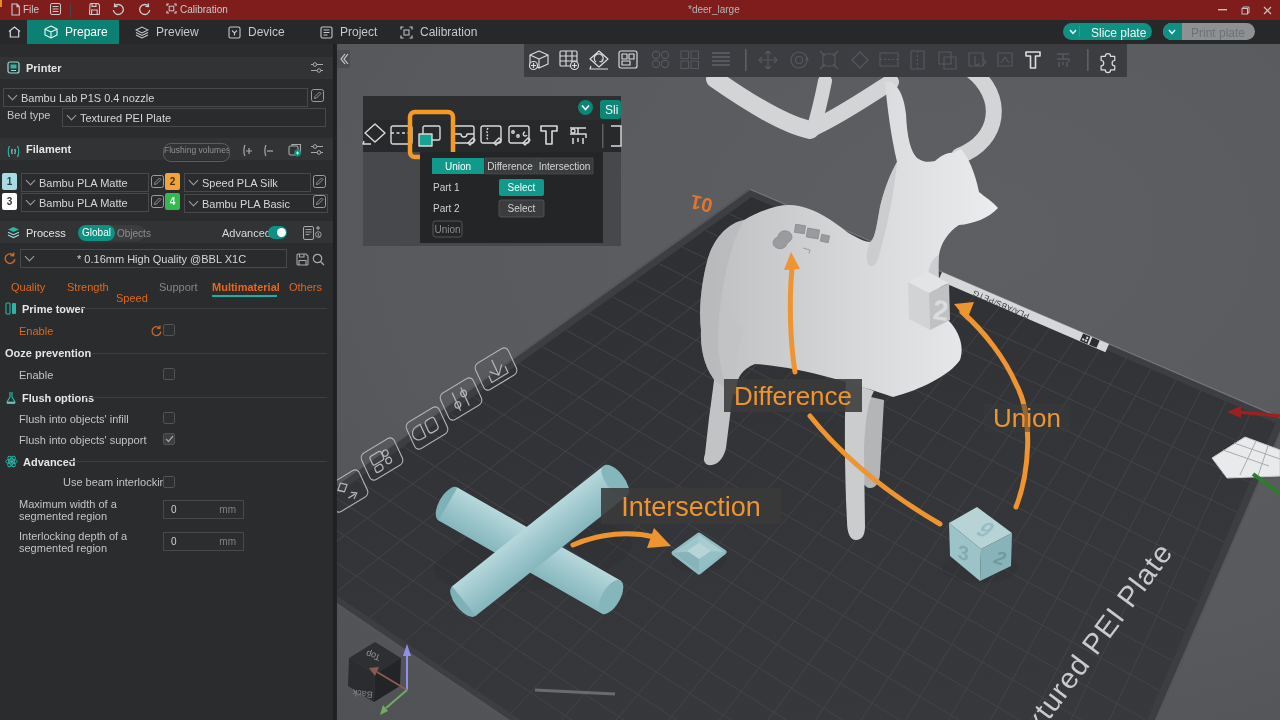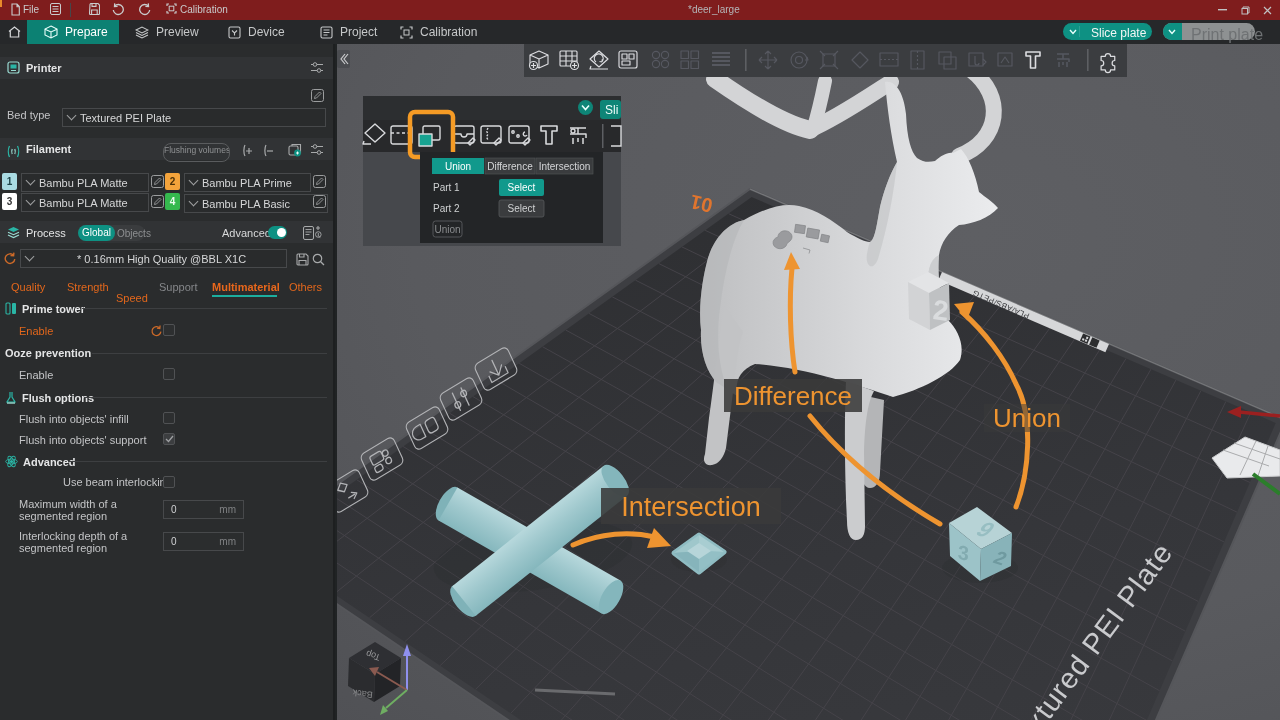--- a/index.html
+++ b/index.html
@@ -110,36 +110,40 @@
 <svg class="abs" style="left:1069px;top:9px" width="8" height="6" viewBox="0 0 8 6">
       <path d="M1 1 L4 4.5 L7 1" fill="none" stroke="#e8fffb" stroke-width="1.4"></path>
     </svg>
 <div class="abs" style="left:1079px;top:6px;width:1px;height:11px;background:#2aa093"></div>
 <span class="abs" style="left:1091px;top:6px;font-size:12px;color:#f2f6f5">Slice plate</span>
 <div class="abs" style="left:1163px;top:3px;width:92px;height:17px;background:#8e9192;border-radius:9px;"></div>
 <div class="abs" style="left:1163px;top:3px;width:19px;height:17px;background:#0e9183;border-radius:9px 0 0 9px;"></div>
 <svg class="abs" style="left:1168px;top:9px" width="8" height="6" viewBox="0 0 8 6">
       <path d="M1 1 L4 4.5 L7 1" fill="none" stroke="#e8fffb" stroke-width="1.4"></path>
     </svg>
-<span class="abs" style="left:1191px;top:6px;font-size:16px;color:#6f7274">Print plate</span>
+<span class="abs" style="left:1191px;top:6px;font-size:12px;color:#6f7274">Print plate</span>
 </div>
 
 <div id="sidebar">
 <div class="hdr" style="top:13px;"></div>
 <svg class="abs" style="left:7px;top:17px" width="13" height="13" viewBox="0 0 13 13">
       <rect x="1" y="1" width="11" height="11" rx="2" fill="none" stroke="#9adbd2" stroke-width="1.2"></rect>
       <rect x="3.5" y="3.5" width="6" height="4" fill="#2ab5a5"></rect>
       <path d="M4 9.5h5" stroke="#9adbd2"></path>
     </svg>
 <span class="abs" style="left:26px;top:18px;font-weight:bold;color:#e4e5e6">Printer</span>
 <svg class="abs" style="left:311px;top:18px" width="12" height="11" viewBox="0 0 12 11">
       <path d="M0 2.5h12 M0 8.5h12" stroke="#a8aaab"></path>
       <circle cx="4" cy="2.5" r="1.8" fill="#313335" stroke="#a8aaab"></circle>
       <circle cx="8" cy="8.5" r="1.8" fill="#313335" stroke="#a8aaab"></circle>
     </svg>
+<div class="sel" style="left:3px;top:44px;width:305px;">
+      <span class="caret"></span>
+      <span>Bambu Lab P1S 0.4 nozzle</span>
+    </div>
 <svg class="abs" style="left:311px;top:45px" width="13" height="13" viewBox="0 0 13 13">
       <rect x="0.5" y="0.5" width="12" height="12" rx="2" fill="none" stroke="#9b9d9e"></rect>
       <path d="M3.5 9.5 L4 7.5 L8.5 3 L10 4.5 L5.5 9 Z" fill="none" stroke="#9b9d9e" stroke-width="0.9"></path>
     </svg>
 <span class="abs" style="left:7px;top:65px;font-size:11px;color:#c3c4c6">Bed type</span>
 <div class="sel" style="left:62px;top:64px;width:264px;">
       <span class="caret"></span>
       <span>Textured PEI Plate</span>
     </div>
 <div class="hdr" style="top:94px;"></div>
@@ -173,21 +177,21 @@
       <span class="caret"></span>
       <span>Bambu PLA Matte</span>
     </div>
 <svg class="abs" style="left:151px;top:131px" width="13" height="13" viewBox="0 0 13 13">
       <rect x="0.5" y="0.5" width="12" height="12" rx="2" fill="none" stroke="#9b9d9e"></rect>
       <path d="M3.5 9.5 L4 7.5 L8.5 3 L10 4.5 L5.5 9 Z" fill="none" stroke="#9b9d9e" stroke-width="0.9"></path>
     </svg>
 <div class="chip" style="left:165px;top:129px;background:#f3a33b;color:#4a3008;">2</div>
 <div class="sel" style="left:184px;top:129px;width:127px;">
       <span class="caret"></span>
-      <span>Bambu PLA Prime</span>
+      <span>Speed PLA Silk</span>
     </div>
 <svg class="abs" style="left:313px;top:131px" width="13" height="13" viewBox="0 0 13 13">
       <rect x="0.5" y="0.5" width="12" height="12" rx="2" fill="none" stroke="#9b9d9e"></rect>
       <path d="M3.5 9.5 L4 7.5 L8.5 3 L10 4.5 L5.5 9 Z" fill="none" stroke="#9b9d9e" stroke-width="0.9"></path>
     </svg>
 <div class="chip" style="left:2px;top:149px;background:#ffffff;color:#333;">3</div>
 <div class="sel" style="left:21px;top:149px;width:128px;">
       <span class="caret"></span>
       <span>Bambu PLA Matte</span>
     </div>

